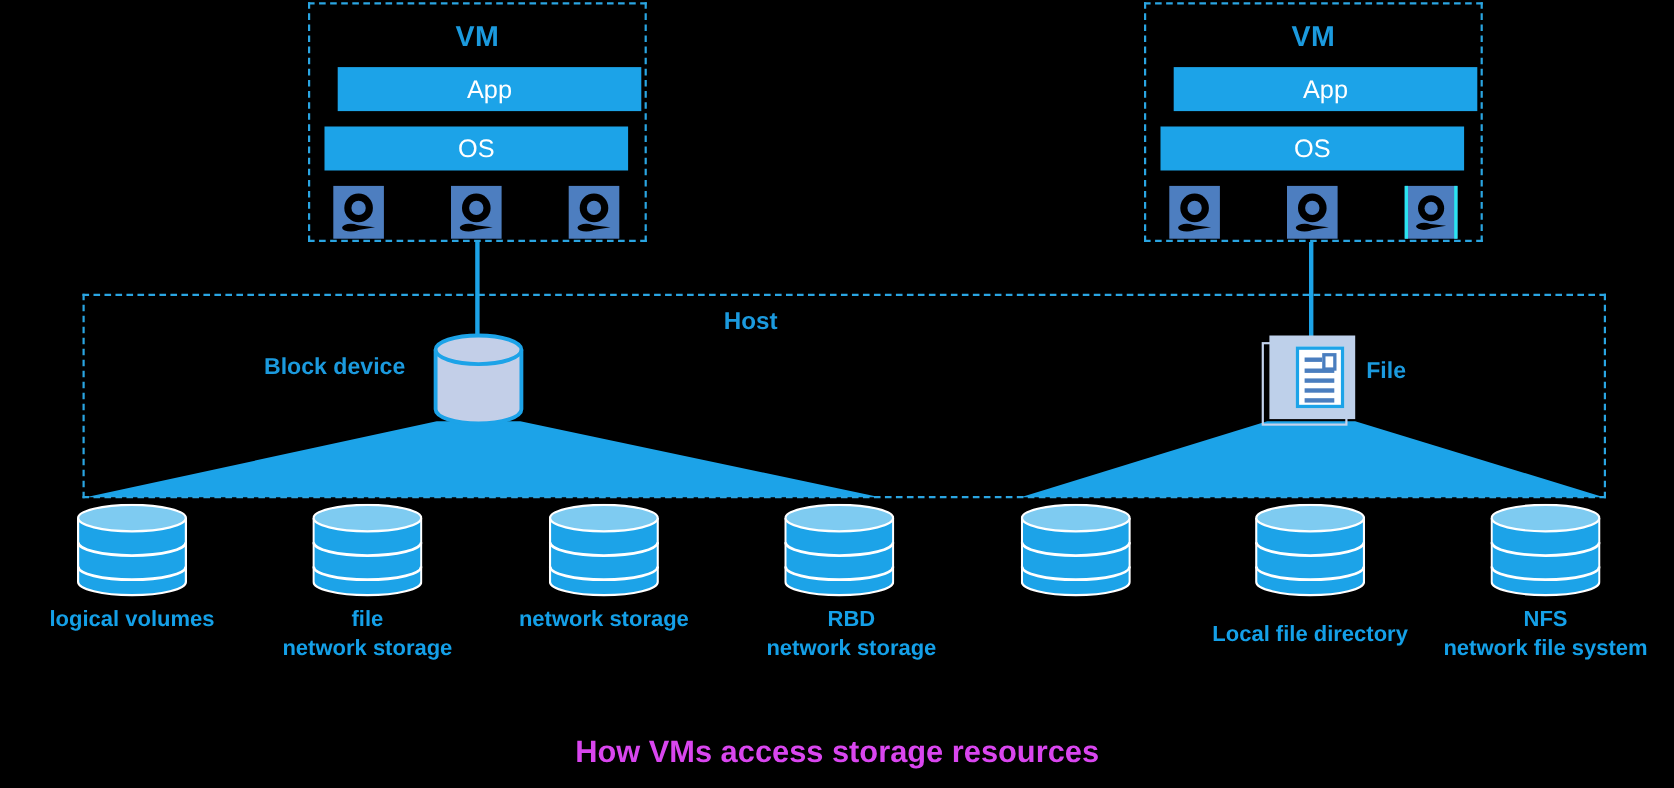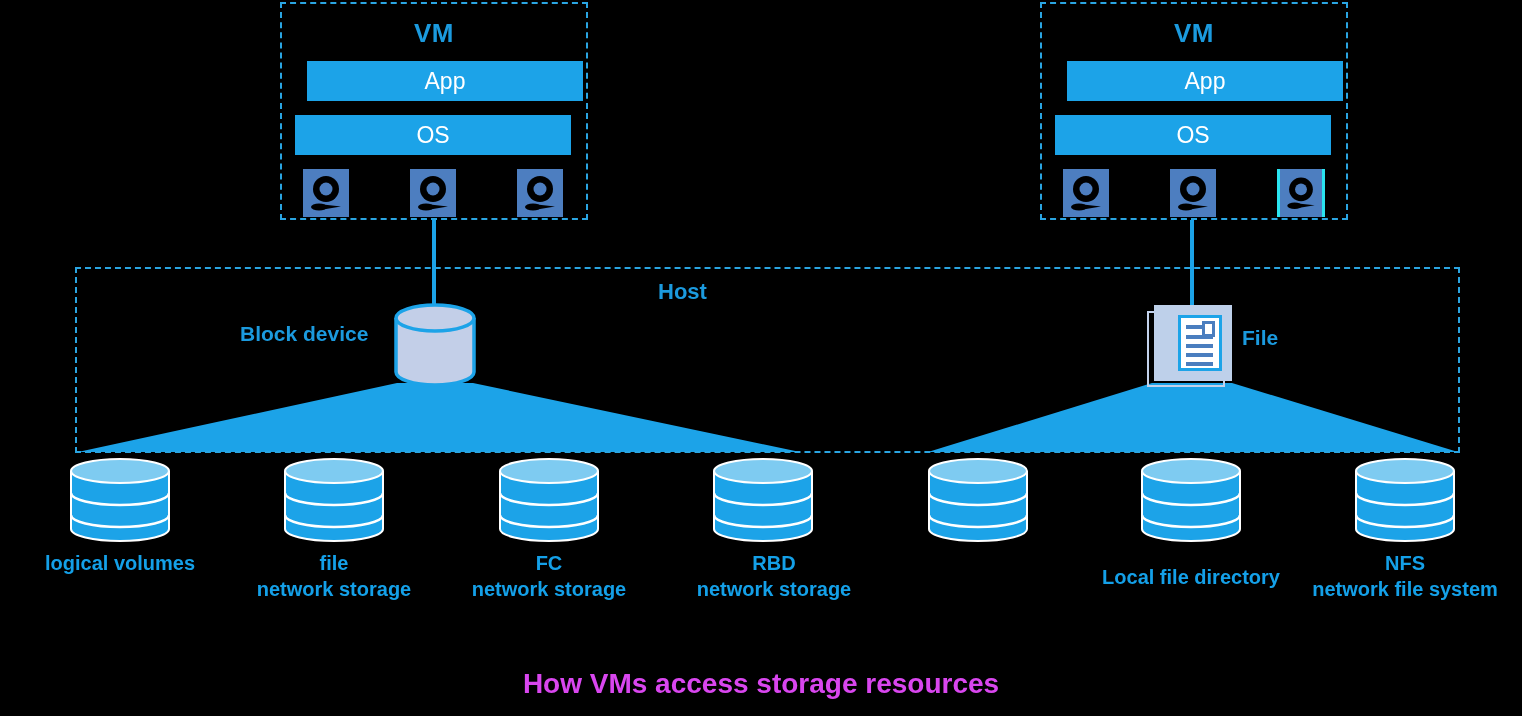--- a/index.html
+++ b/index.html
@@ -223,21 +223,20 @@
     </svg>
 
   <div class="stor-label" style="left:5px">
     <div>logical volumes</div>
   </div>
   <div class="stor-label" style="left:219px">
     <div>file</div>
     <div>network storage</div>
   </div>
   <div class="stor-label" style="left:434px">
-    <div>FC</div>
     <div>network storage</div>
   </div>
   <div class="stor-label" style="left:659px">
     <div>RBD</div>
     <div>network storage</div>
   </div>
   <div class="stor-label" style="left:1290px">
     <div>NFS</div>
     <div>network file system</div>
   </div>

